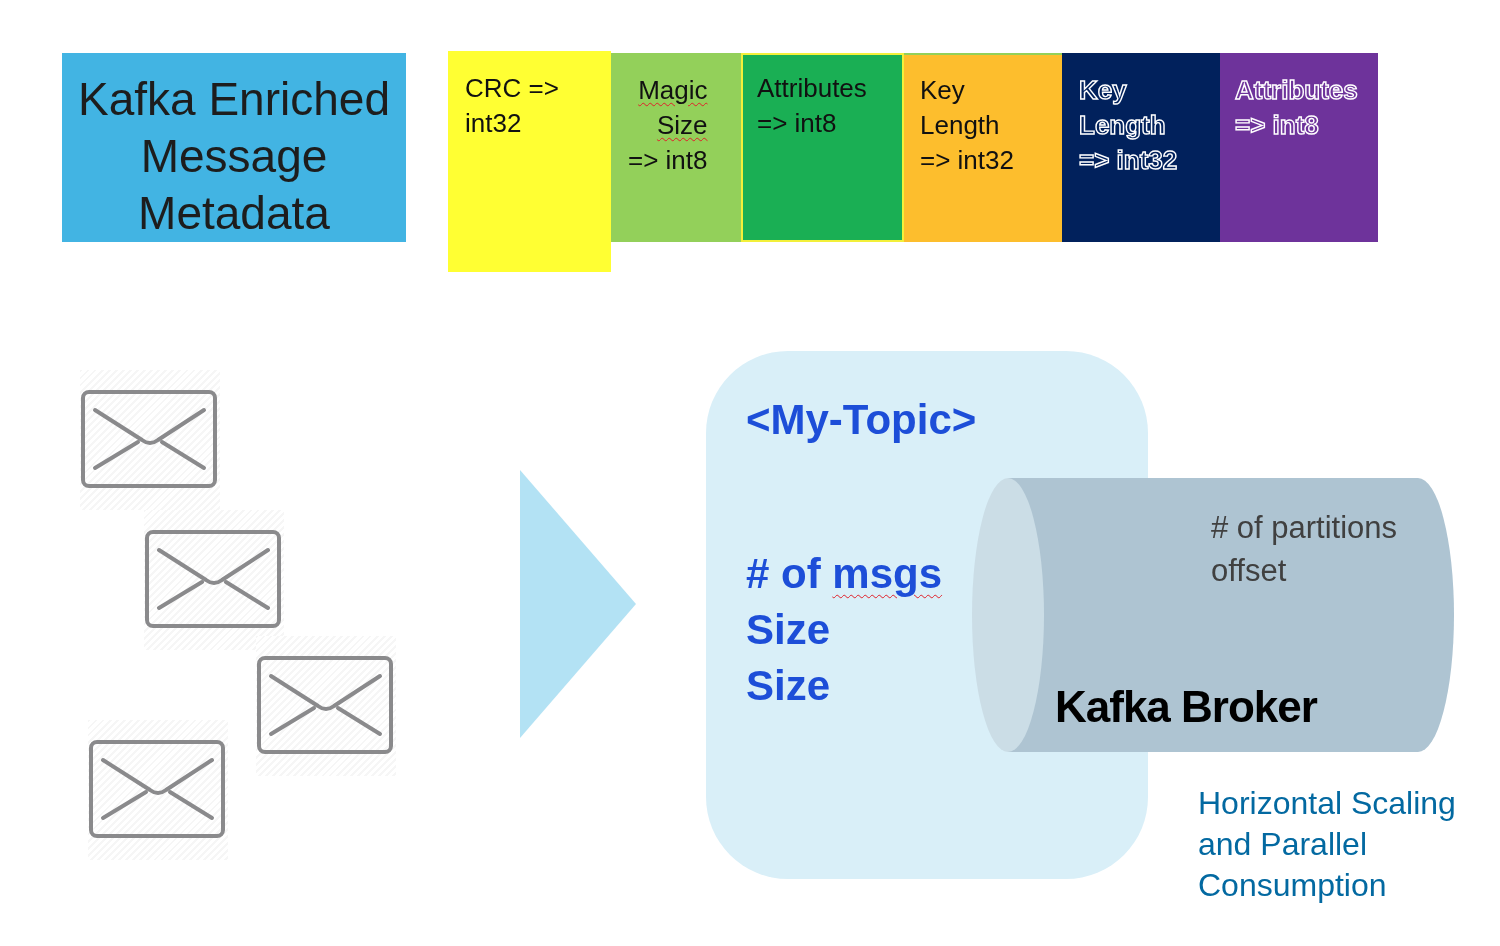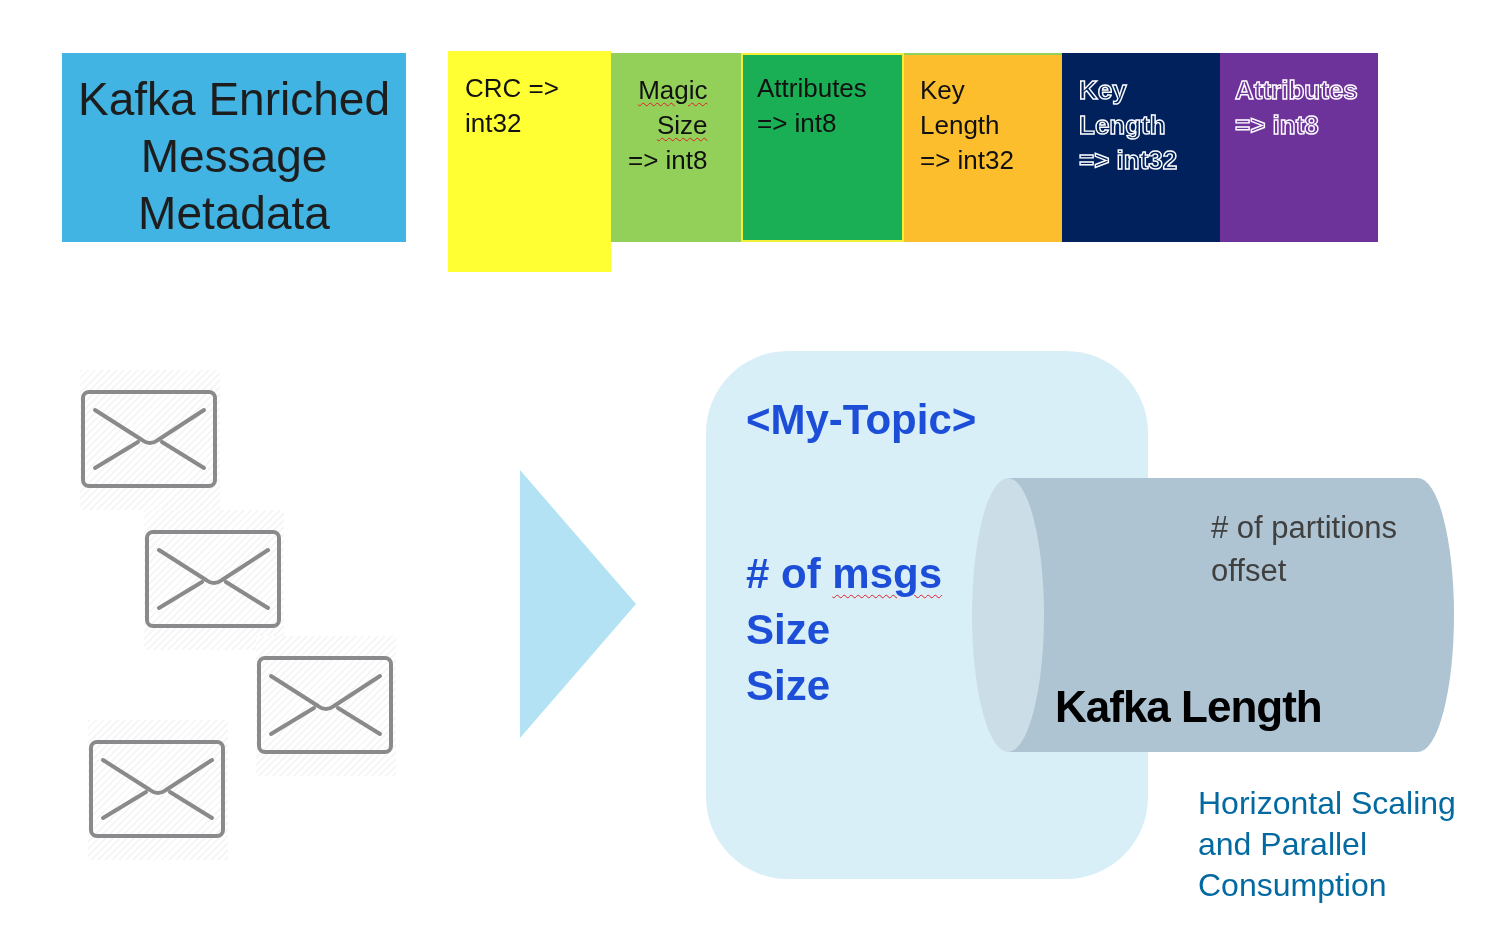--- a/index.html
+++ b/index.html
@@ -124,17 +124,17 @@
   <div>Size</div>
   <div>Size</div>
 </div>
 
 <svg id="broker" class="abs" width="486" height="280">
   <path d="M 38 2 L 448 2 A 36 137 0 0 1 448 276 L 38 276 Z" fill="#aec4d2"></path>
   <ellipse cx="38" cy="139" rx="36" ry="137" fill="#cbdde6"></ellipse>
 </svg>
 <div id="broker-meta" class="abs"># of partitions
 offset</div>
-<div id="broker-label" class="abs">Kafka Length</div>
+<div id="broker-label" class="abs">Kafka Broker</div>
 
 <div id="caption" class="abs">Horizontal Scaling
 and Parallel
 Consumption</div>
 
 </body></html>

